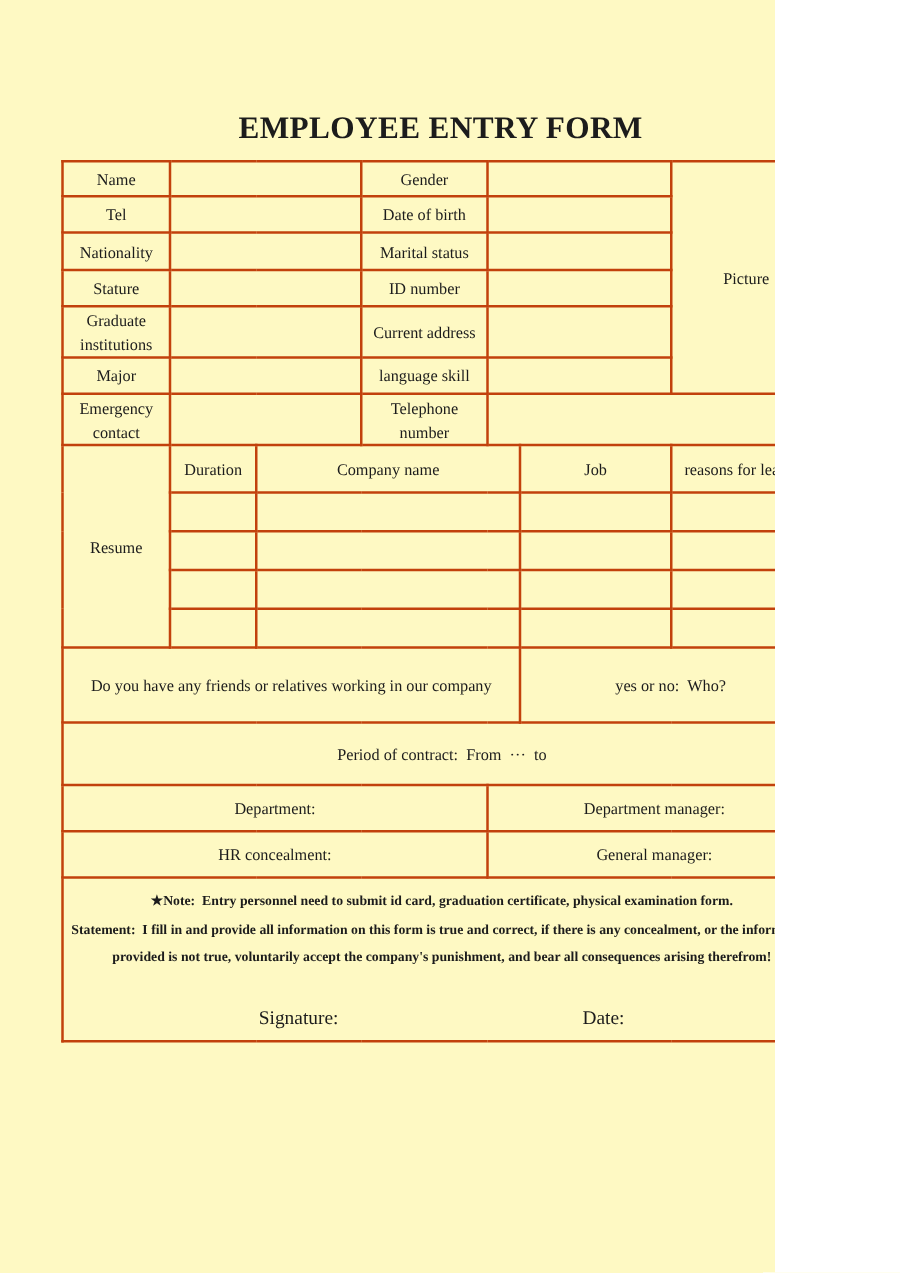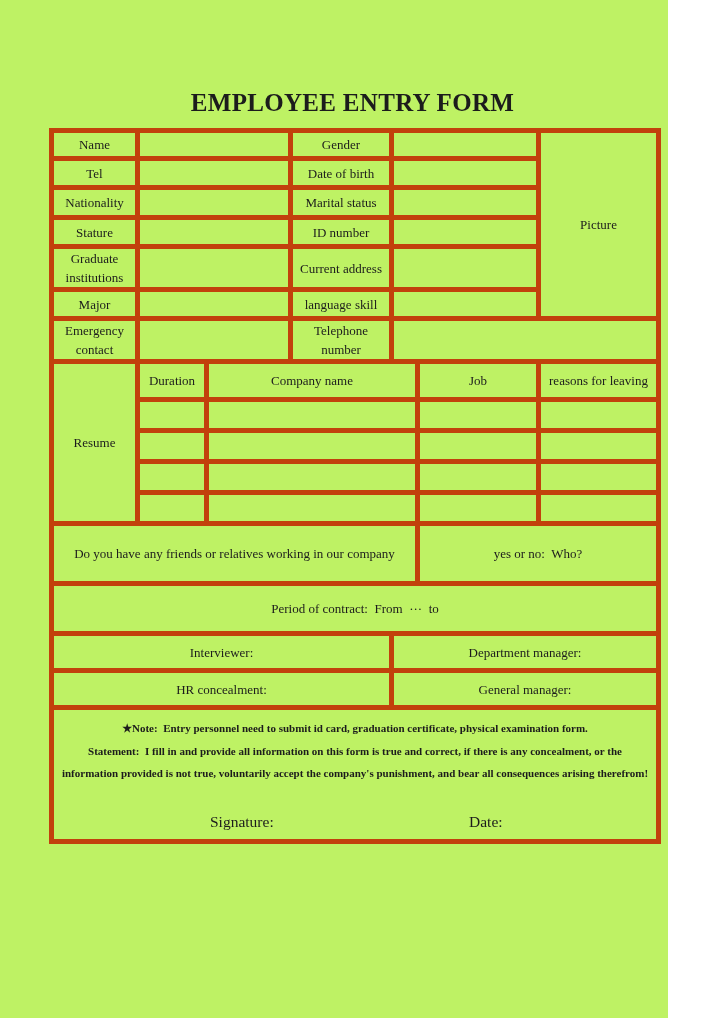--- a/index.html
+++ b/index.html
@@ -1,20 +1,20 @@
 <!DOCTYPE html>
 <html><head>
 <meta charset="utf-8">
 <style>
   html, body { margin: 0; padding: 0; background: #ffffff; }
   .page {
     position: relative;
-    width: 668px;
+    width: 620px;
     height: 1018px;
-    background: #bef264;
+    background: #fef9c3;
     font-family: "Liberation Serif", "DejaVu Serif", serif;
     color: #1c1c1c;
     overflow: hidden;
   }
   .sheet { width: 607px; margin-left: 49px; padding-top: 88px; }
   .doc-title {
     margin: 0 0 10px 0;
     text-align: center;
     font-size: 25px;
     line-height: 30px;
@@ -26,21 +26,21 @@
     text-align: center;
     font-size: 13.5px;
     line-height: 18px;
   }
   table.form {
     border-collapse: collapse;
     table-layout: fixed;
     width: 607px;
   }
   table.form td {
-    border: 5px solid #c2410c;
+    border: 2px solid #c2410c;
     font-size: 13px;
     line-height: 19px;
     text-align: center;
     vertical-align: middle;
     padding: 0 4px;
     overflow: hidden;
   }
   td.la { text-align: left; padding-left: 33px; }
   td.la-sm { text-align: left; padding-left: 9px; }
   td.note-cell { vertical-align: top; padding: 0; }
@@ -157,21 +157,21 @@
       <tr style="height:60px">
         <td colspan="5" class="pre">Do you have any friends or relatives working in our company</td>
         <td colspan="2" class="pre">yes or no:  Who?</td>
       </tr>
 
       <tr style="height:50px">
         <td colspan="7" class="la pre">Period of contract:  From  ···  to</td>
       </tr>
 
       <tr style="height:37px">
-        <td colspan="4" class="la">Interviewer:</td>
+        <td colspan="4" class="la">Department:</td>
         <td colspan="3" class="la-sm">Department manager:</td>
       </tr>
       <tr style="height:37px">
         <td colspan="4" class="la">HR concealment:</td>
         <td colspan="3" class="la-sm">General manager:</td>
       </tr>
 
       <tr style="height:131px">
         <td colspan="7" class="note-cell">
           <div class="note-inner">

